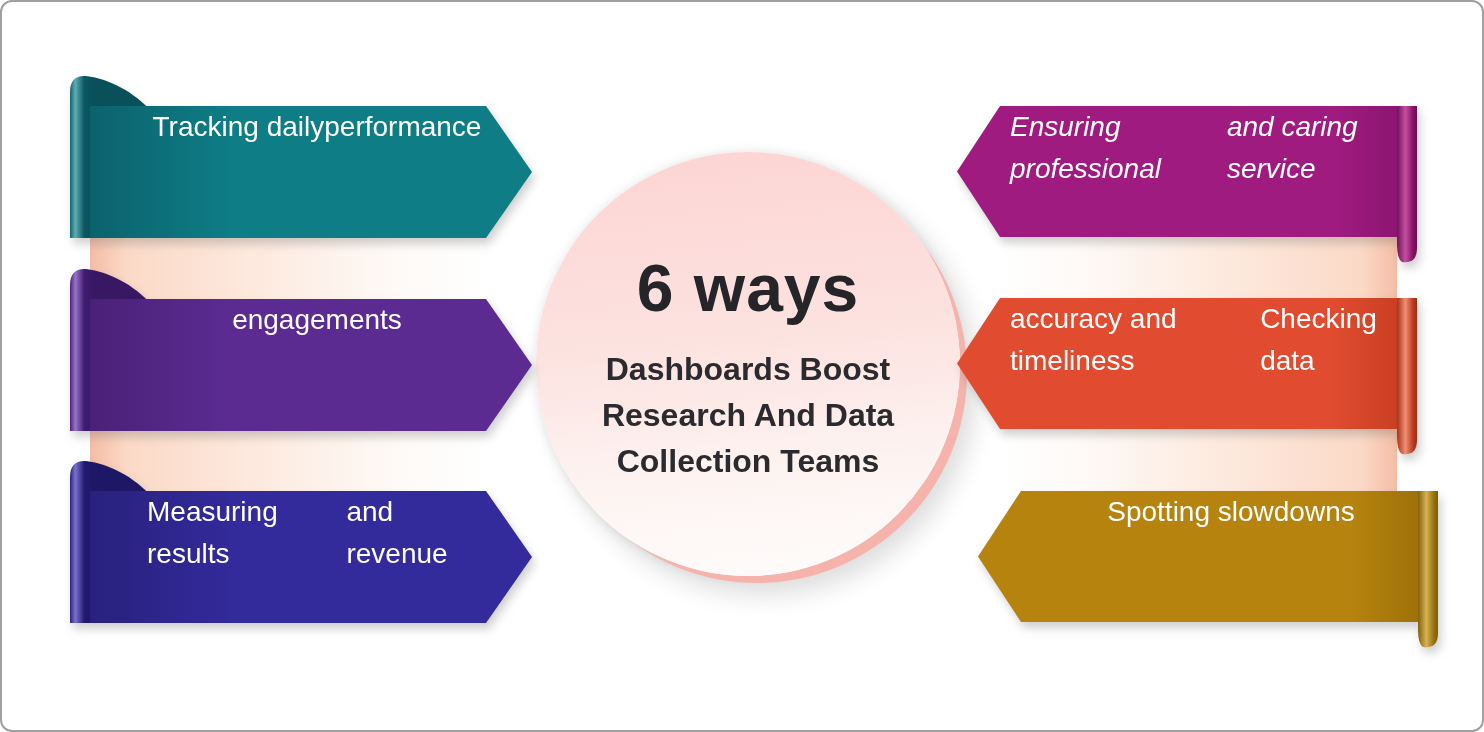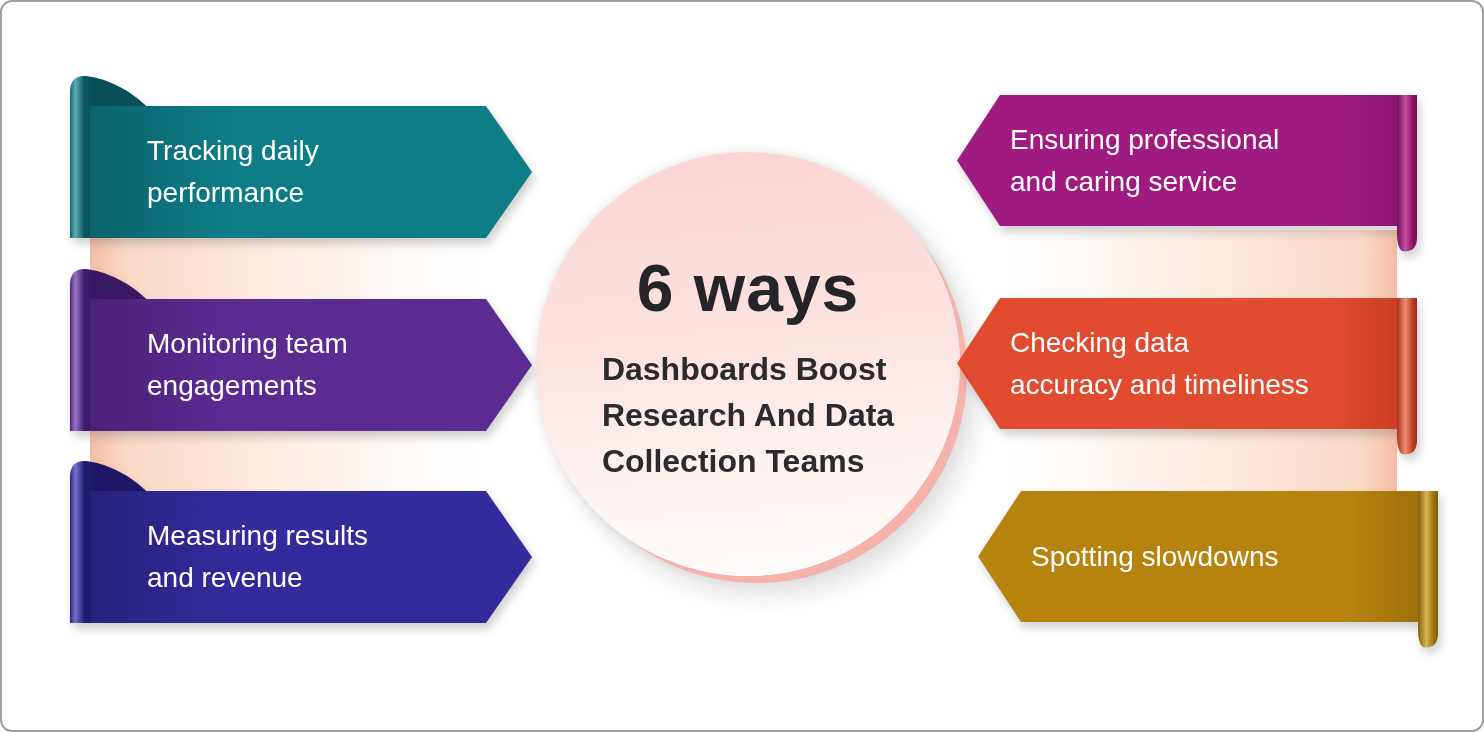--- a/index.html
+++ b/index.html
@@ -43,20 +43,21 @@
     left: 534px; top: 150px;
     width: 424px; height: 424px;
     border-radius: 50%;
     background: linear-gradient(175deg, #fcd4d3 0%, #fce3e0 45%, #fdf4f2 75%, #fefcfb 100%);
     box-shadow: 9px 9px 0 -2px #f6b3ac, 0 0 12px rgba(0,0,0,0.10), 16px 18px 26px rgba(0,0,0,0.14);
     z-index: 2;
     display: flex;
     flex-direction: column;
     align-items: center;
     justify-content: center;
+    text-align: center;
   }
   .circle h1 {
     margin: 6px 0 20px 0;
     font-size: 66px;
     font-weight: bold;
     color: #252429;
     letter-spacing: 1px;
   }
   .circle .subtitle {
     margin: 0;
@@ -73,21 +74,21 @@
     z-index: 3;
     width: 480px; height: 180px;
   }
   .ribbon-svg {
     position: absolute; left: 0; top: 0;
     filter: drop-shadow(3px 6px 5px rgba(110,110,110,0.32));
   }
   .banner-text {
     position: absolute;
     display: flex;
-    flex-direction: column;
+    flex-direction: row;
     justify-content: center;
     color: #ffffff;
     font-size: 28px;
     line-height: 42px;
     font-weight: 400;
   }
   .banner-text span { display: block; }
   .text-left  { left: 85px; top: 34px; height: 132px; width: 340px; }
   .text-right { left: 58px; top: 6px;  height: 131px; width: 400px; }
 </style>
@@ -144,21 +145,20 @@
         </linearGradient>
         <linearGradient id="gb-l2" gradientUnits="userSpaceOnUse" x1="28" y1="0" x2="170" y2="0">
           <stop offset="0" stop-color="#4a2178"></stop>
           <stop offset="1" stop-color="#5b2b92"></stop>
         </linearGradient>
       </defs>
       <path d="M8,166 L8,20 Q8,3 24,4 C48,7 72,20 90,40 L90,48 L28,48 L28,166 Z" fill="url(#gf-l2)"></path>
       <path d="M28,34 L424,34 L470,100 L424,166 L28,166 Z" fill="url(#gb-l2)"></path>
     </svg>
     <div class="banner-text text-left">
-      <span>Monitoring team</span>
       <span>engagements</span>
     </div>
   </div>
 
   <div class="banner" style="left:60px; top:455px;">
     <svg class="ribbon-svg" width="480" height="180" viewBox="0 0 480 180">
       <defs>
         <linearGradient id="gf-l3" gradientUnits="userSpaceOnUse" x1="8" y1="0" x2="32" y2="0">
           <stop offset="0" stop-color="#2a2283"></stop>
           <stop offset="0.22" stop-color="#7971ca"></stop>
@@ -172,21 +172,21 @@
       </defs>
       <path d="M8,166 L8,20 Q8,3 24,4 C48,7 72,20 90,40 L90,48 L28,48 L28,166 Z" fill="url(#gf-l3)"></path>
       <path d="M28,34 L424,34 L470,100 L424,166 L28,166 Z" fill="url(#gb-l3)"></path>
     </svg>
     <div class="banner-text text-left">
       <span>Measuring results</span>
       <span>and revenue</span>
     </div>
   </div>
 
-  <div class="banner" style="left:950px; top:87px;">
+  <div class="banner" style="left:950px; top:98px;font-style:italic;">
     <svg class="ribbon-svg" width="480" height="180" viewBox="0 0 480 180">
       <defs>
         <linearGradient id="gf-r1" gradientUnits="userSpaceOnUse" x1="445" y1="0" x2="465" y2="0">
           <stop offset="0" stop-color="#731059"></stop>
           <stop offset="0.42" stop-color="#c250a2"></stop>
           <stop offset="0.8" stop-color="#8b1063"></stop>
           <stop offset="1" stop-color="#6d0e55"></stop>
         </linearGradient>
         <linearGradient id="gb-r1" gradientUnits="userSpaceOnUse" x1="120" y1="0" x2="452" y2="0">
           <stop offset="0" stop-color="#a01b80"></stop>
@@ -215,22 +215,22 @@
         <linearGradient id="gb-r2" gradientUnits="userSpaceOnUse" x1="120" y1="0" x2="452" y2="0">
           <stop offset="0" stop-color="#e14c30"></stop>
           <stop offset="0.78" stop-color="#e14c30"></stop>
           <stop offset="1" stop-color="#c73e22"></stop>
         </linearGradient>
       </defs>
       <path d="M445,6 L465,6 L465,148 Q465,164 450,162 Q445,159 445,144 Z" fill="url(#gf-r2)"></path>
       <path d="M5,71.5 L48,6 L445,6 L445,137 L48,137 Z" fill="url(#gb-r2)"></path>
     </svg>
     <div class="banner-text text-right">
+      <span>accuracy and timeliness</span>
       <span>Checking data</span>
-      <span>accuracy and timeliness</span>
     </div>
   </div>
 
   <div class="banner" style="left:971px; top:483px;">
     <svg class="ribbon-svg" width="480" height="180" viewBox="0 0 480 180">
       <defs>
         <linearGradient id="gf-r3" gradientUnits="userSpaceOnUse" x1="445" y1="0" x2="465" y2="0">
           <stop offset="0" stop-color="#836008"></stop>
           <stop offset="0.42" stop-color="#d8b254"></stop>
           <stop offset="0.8" stop-color="#96700a"></stop>

